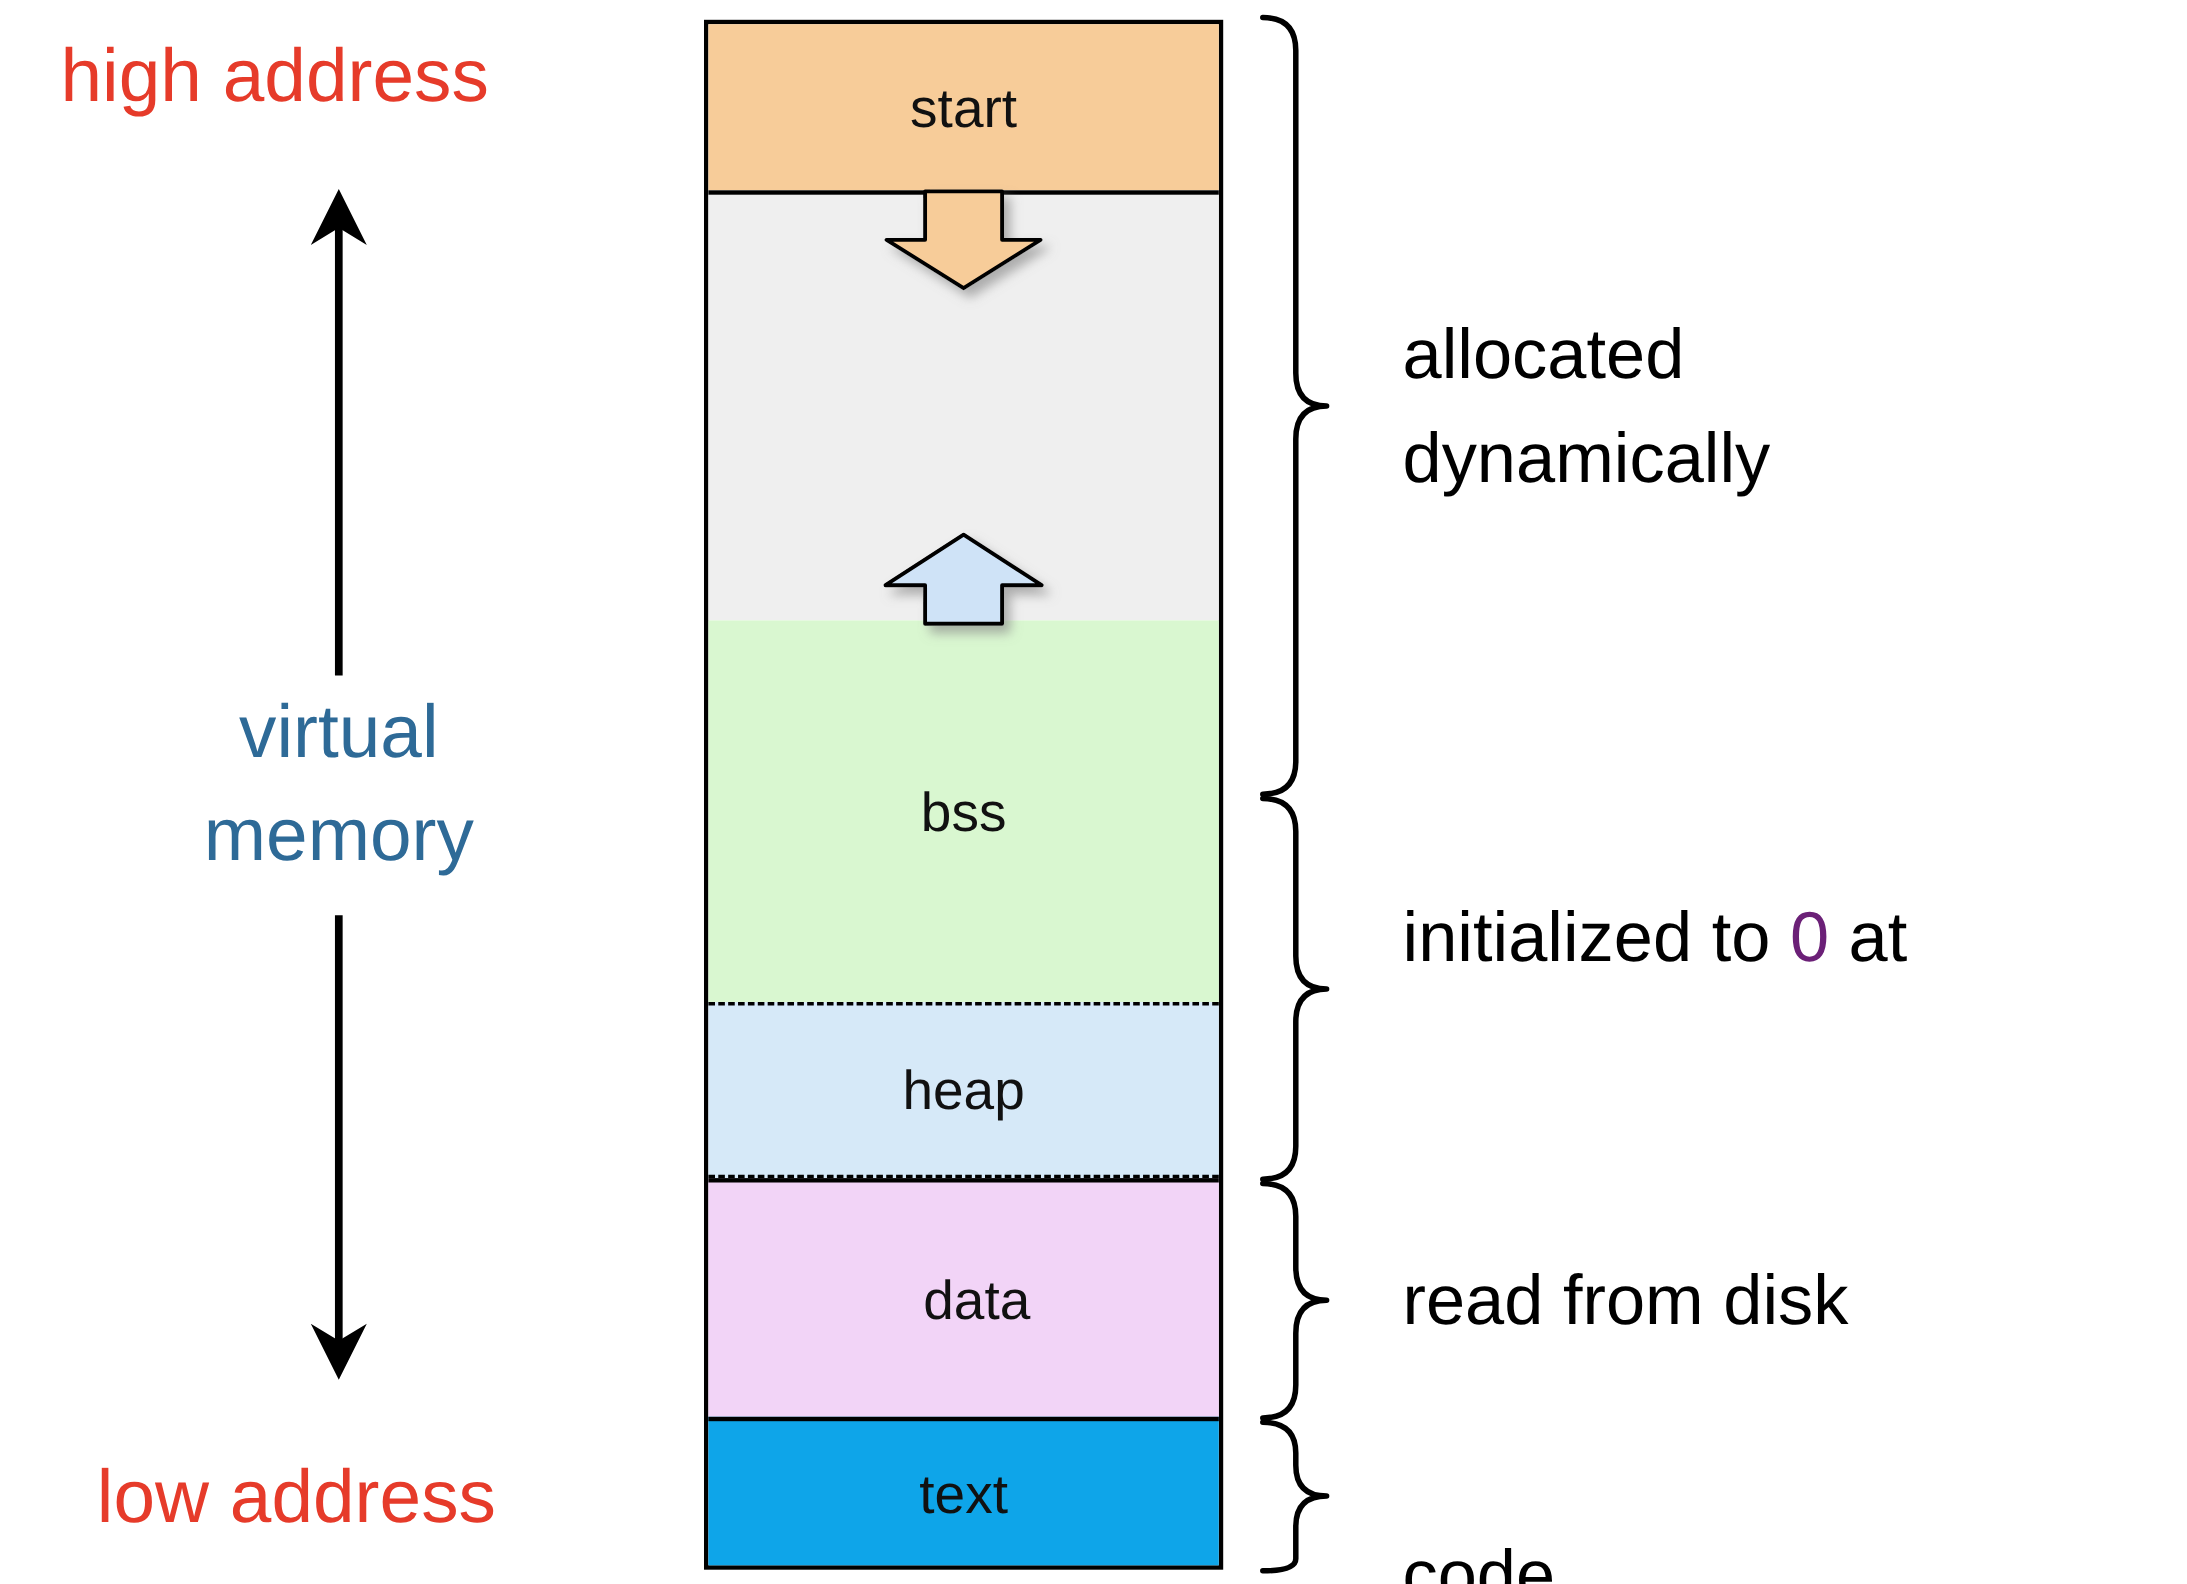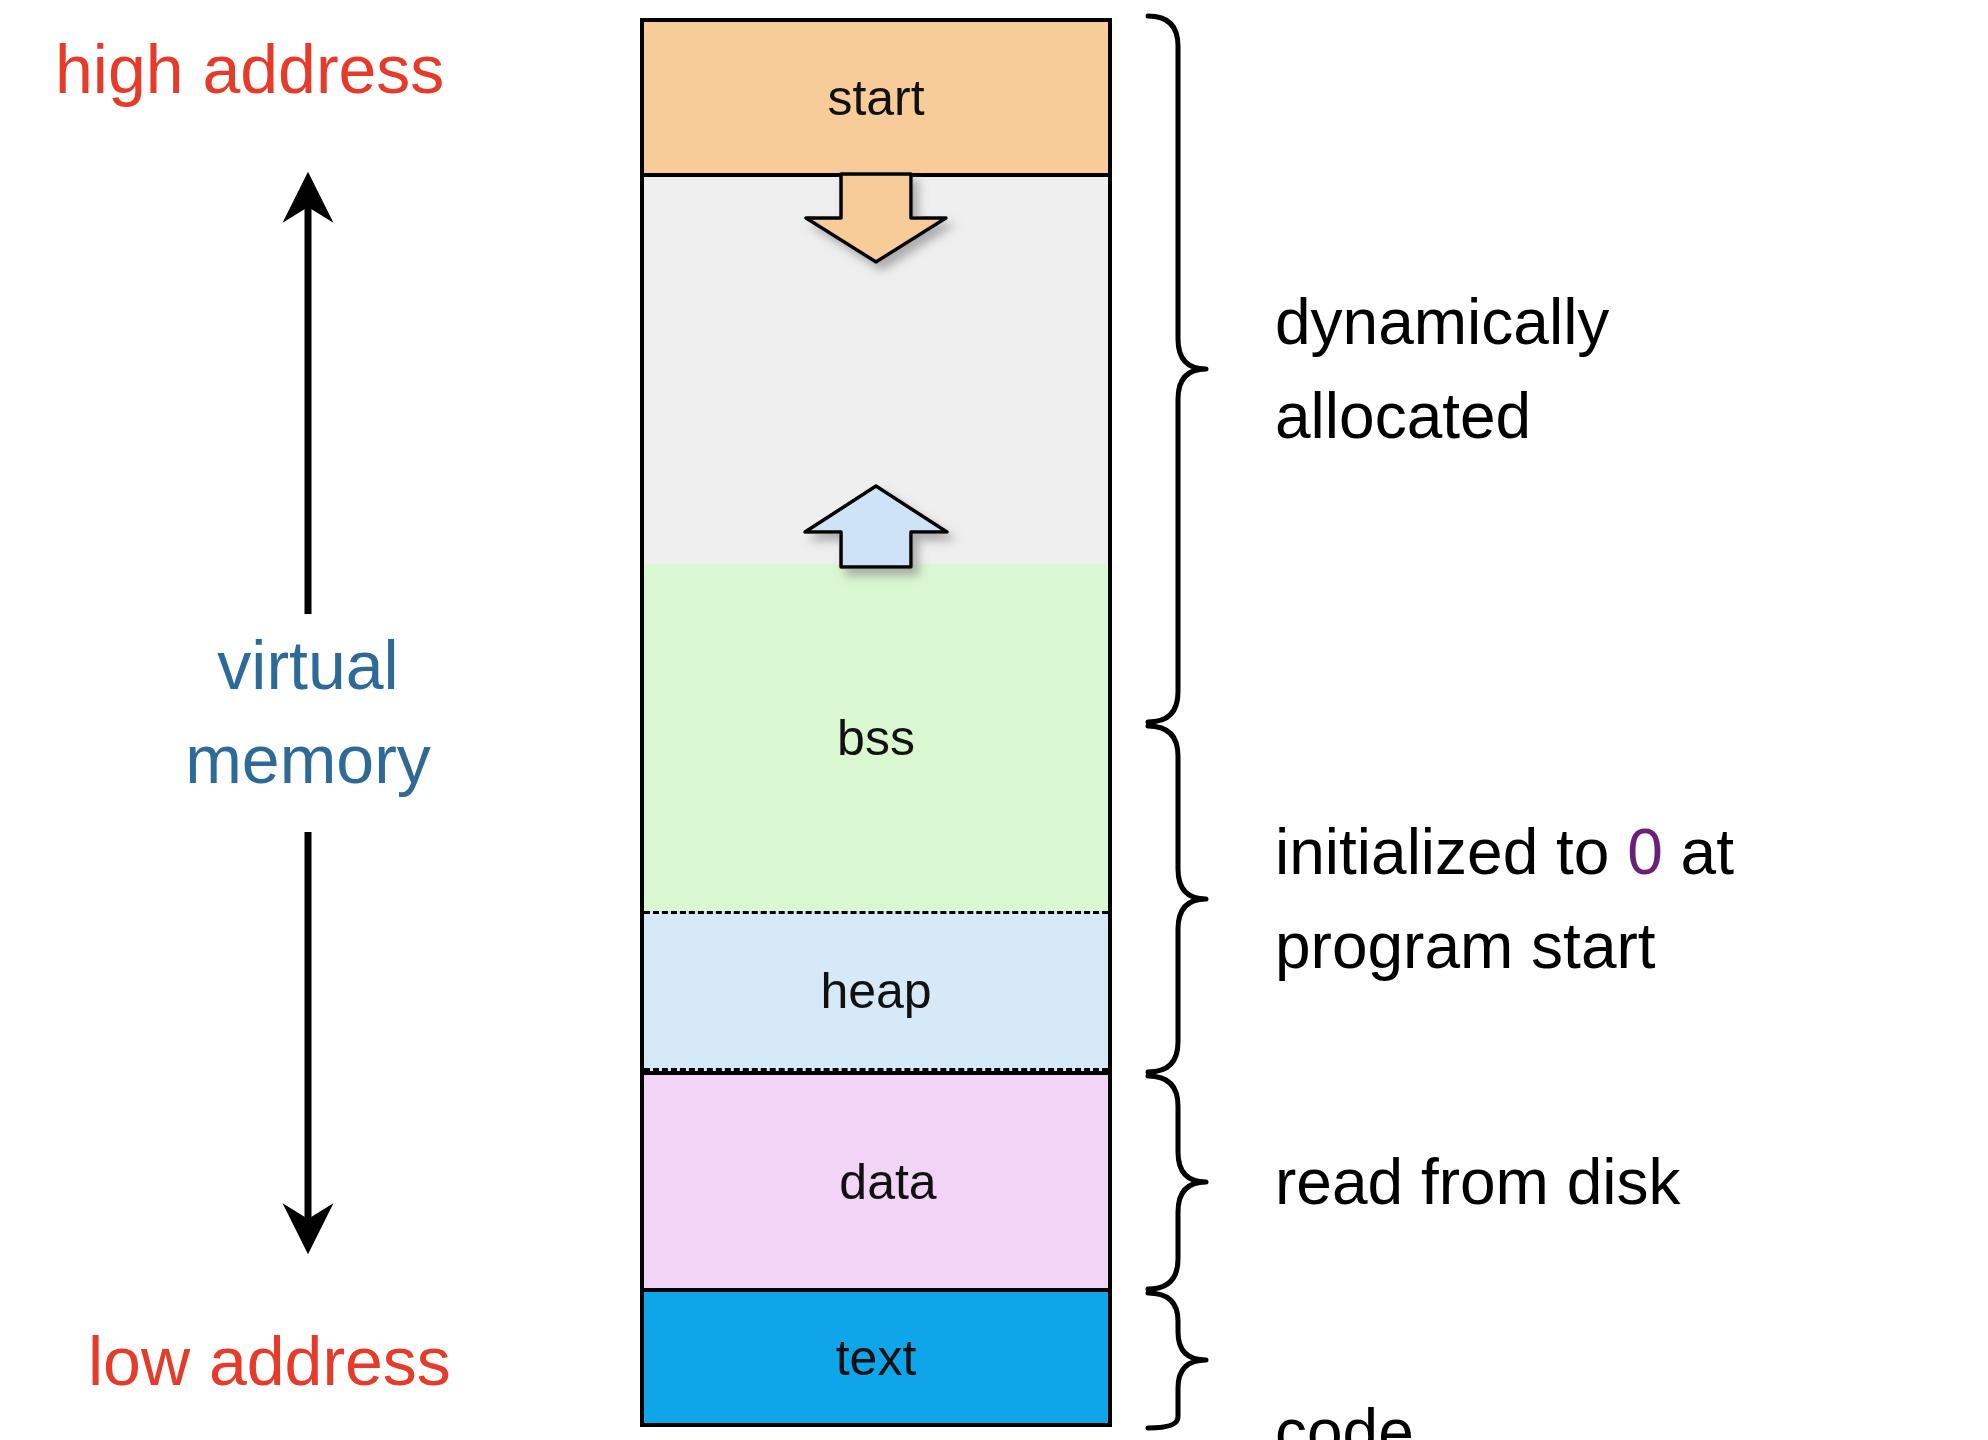--- a/index.html
+++ b/index.html
@@ -119,26 +119,25 @@
   <div id="high-address-label" class="addr-label">high address</div>
 
   <div id="virtual-memory-label">
     <div>virtual</div>
     <div>memory</div>
   </div>
 
   <div id="low-address-label" class="addr-label">low address</div>
 
   <div id="anno-dynamic" class="anno">
+    <div>allocated</div>
     <div>dynamically</div>
-    <div>allocated</div>
   </div>
 
   <div id="anno-init" class="anno">
     <div><span>initialized to </span><span class="zero-highlight">0</span><span> at</span></div>
-    <div>program start</div>
   </div>
 
   <div id="anno-disk" class="anno">read from disk</div>
 
   <div id="anno-code" class="anno">code</div>
 
 </div>
 
 </body></html>

